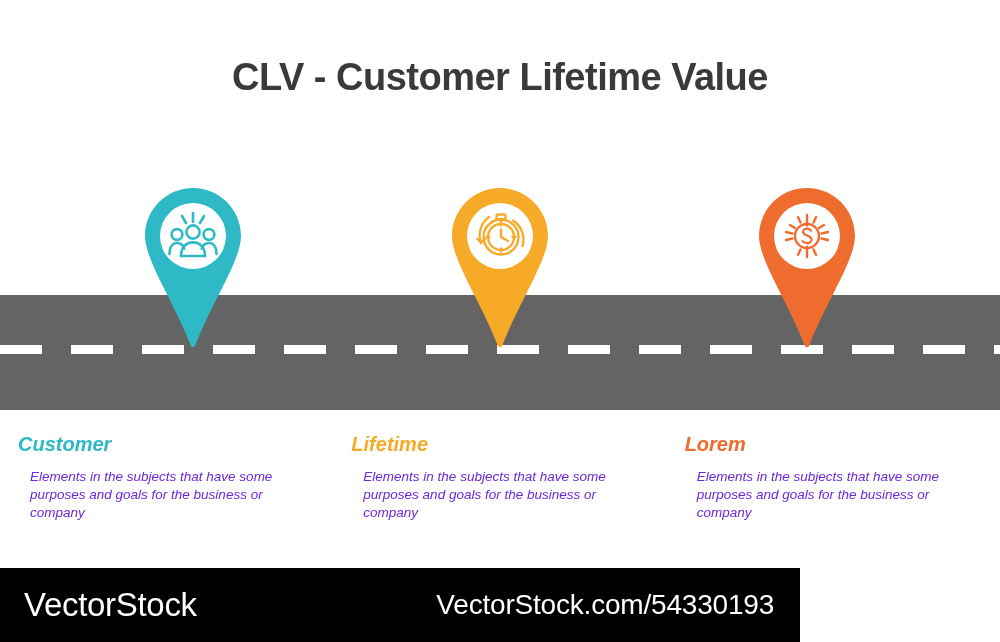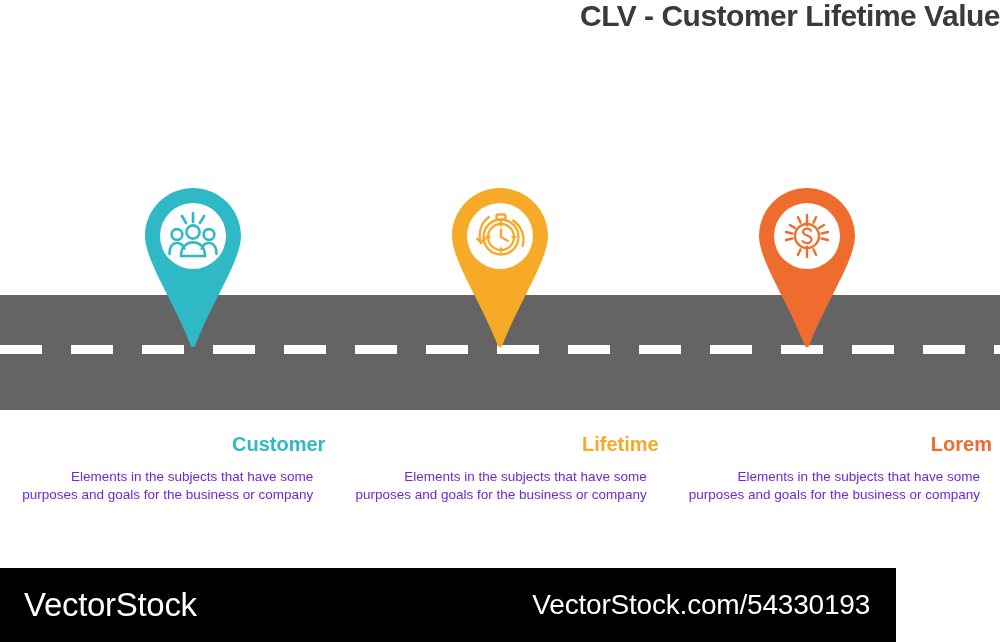--- a/index.html
+++ b/index.html
@@ -21,26 +21,26 @@
   
   .header {
     position: absolute;
     left: 0;
     top: 0;
     width: 1000px;
     text-align: center;
   }
   .title {
     margin: 0;
-    font-size: 30px;
+    padding-top: 58px;
+    font-size: 38px;
     font-weight: bold;
     letter-spacing: -0.5px;
     color: #3a3a3a;
     line-height: 1.05;
-    text-align: right;
   }
   .subtitle {
     margin: 0 auto;
     padding-top: 12px;
     width: 920px;
     font-size: 19px;
     font-weight: 400;
     color: #8e8e8e;
     line-height: 1.45;
   }
@@ -87,43 +87,44 @@
   
   .columns {
     position: absolute;
     left: 0;
     top: 432px;
     width: 1000px;
     display: flex;
   }
   .col {
     flex: 1 1 0;
-    text-align: right;
-    padding: 0 8px;
+    text-align: left;
+    padding: 0 18px;
     box-sizing: border-box;
+    font-style: italic;
   }
   .col-title {
     font-size: 20px;
     font-weight: bold;
     margin: 0 0 9px 0;
     line-height: 1.2;
   }
   .col-desc {
     font-size: 13.5px;
     color: #6d28d9;
     line-height: 1.35;
     margin: 12px;
   }
 
   
   .footer {
     position: absolute;
     left: 0;
     top: 568px;
-    width: 896px;
+    width: 800px;
     height: 74px;
     background: #000000;
   }
   .footer-brand {
     position: absolute;
     left: 24px;
     top: 50%;
     transform: translateY(-50%);
     color: #ffffff;
     font-size: 33px;

